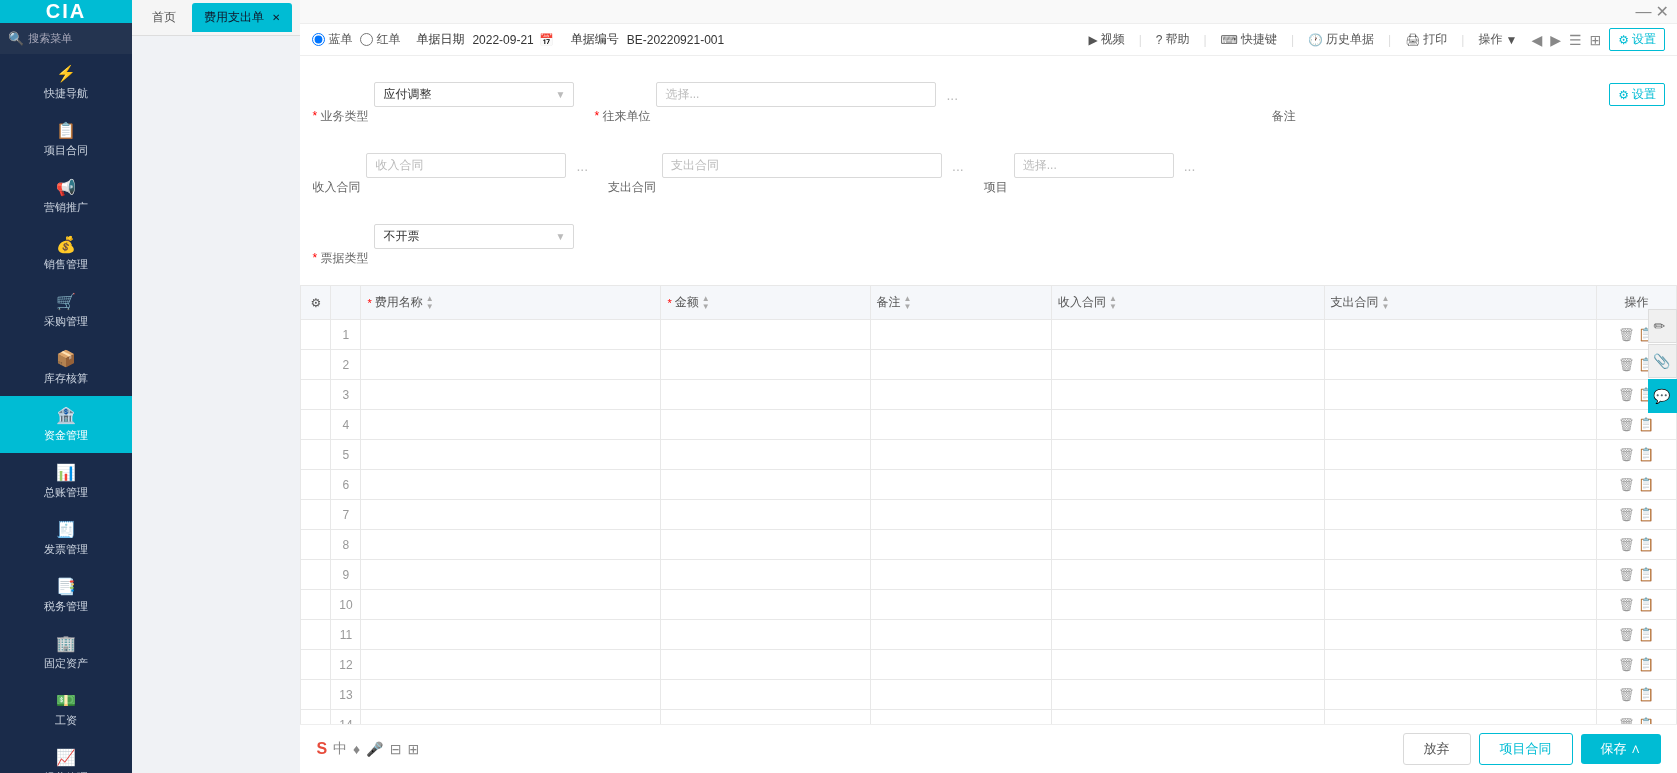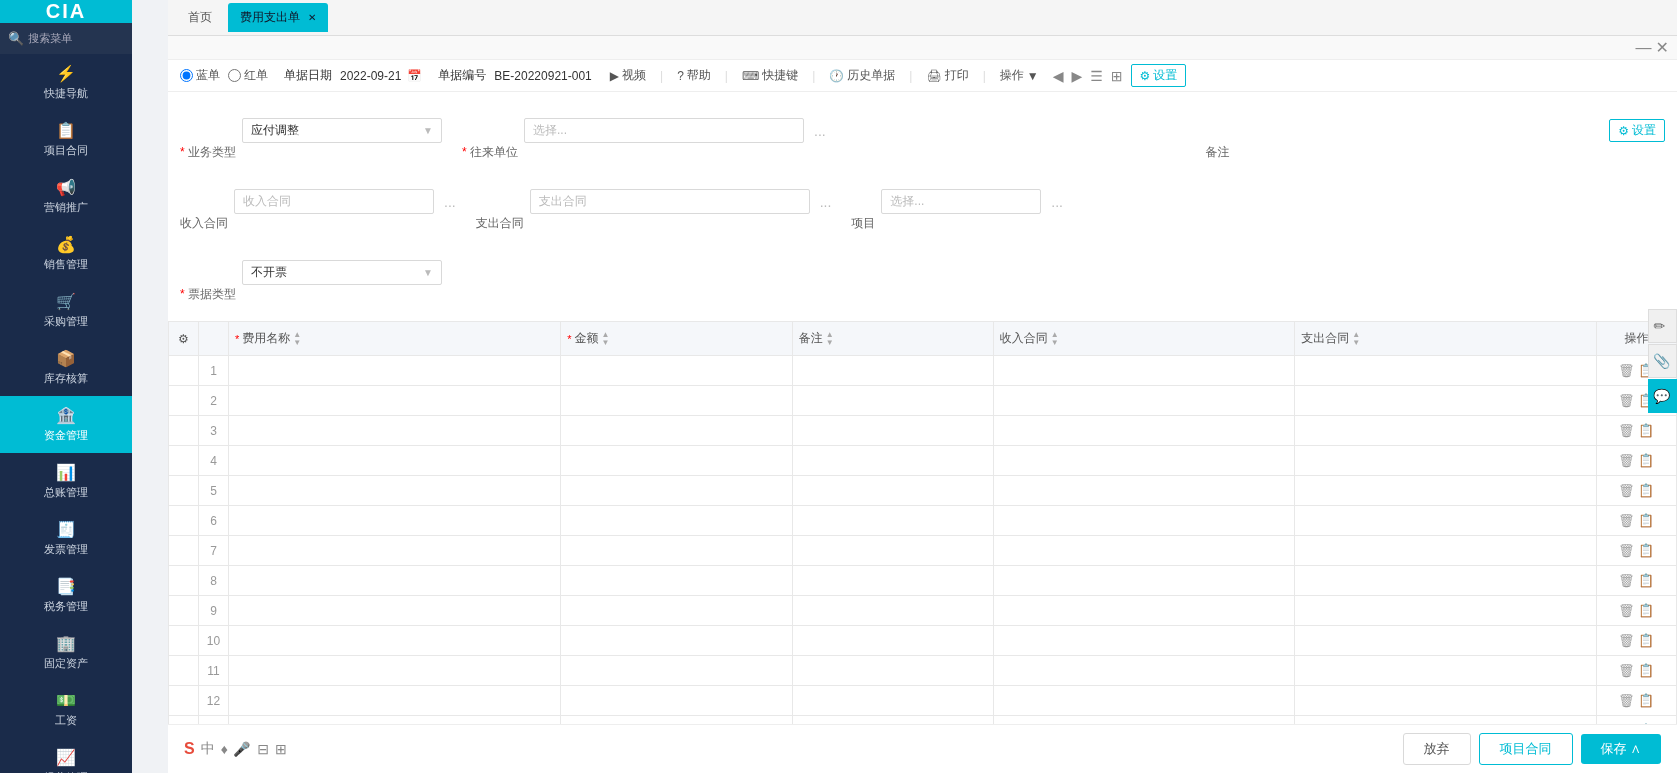--- a/index.html
+++ b/index.html
@@ -46,24 +46,23 @@
       gap: 3px;
       transition: background 0.2s;
     }
     .sidebar-item.active { background: #00bcd4; color: white; }
     .sidebar-item .icon { font-size: 16px; }
 
     
     .main {
       flex: 1;
       display: flex;
-      flex-direction: column;
+      flex-direction: row;
       background: #f0f2f5;
       overflow: hidden;
-      padding-left: 36px;
     }
 
     
     .tab-bar {
       background: #f5f5f5;
       display: flex;
       align-items: center;
       border-bottom: 1px solid #ddd;
       padding: 0 8px;
       height: 36px;
@@ -185,20 +184,21 @@
     .window-title-bar .close-x { font-size: 16px; cursor: pointer; color: #888; }
     .window-title-bar .minimize { font-size: 16px; cursor: pointer; color: #888; margin-right: 4px; }
 
     .top-actions {
       display: flex;
       align-items: center;
       gap: 12px;
       padding: 4px 12px;
       background: white;
       border-bottom: 1px solid #eee;
+      justify-content: space-between;
     }
     .top-actions-left { display: flex; align-items: center; gap: 16px; }
     .top-actions-right { display: flex; align-items: center; gap: 8px; }
     .top-action-item {
       display: flex; align-items: center; gap: 3px;
       cursor: pointer; color: #555; font-size: 12px;
       padding: 3px 6px; border-radius: 2px;
     }
     .nav-arrow { cursor: pointer; color: #888; font-size: 14px; }
 

